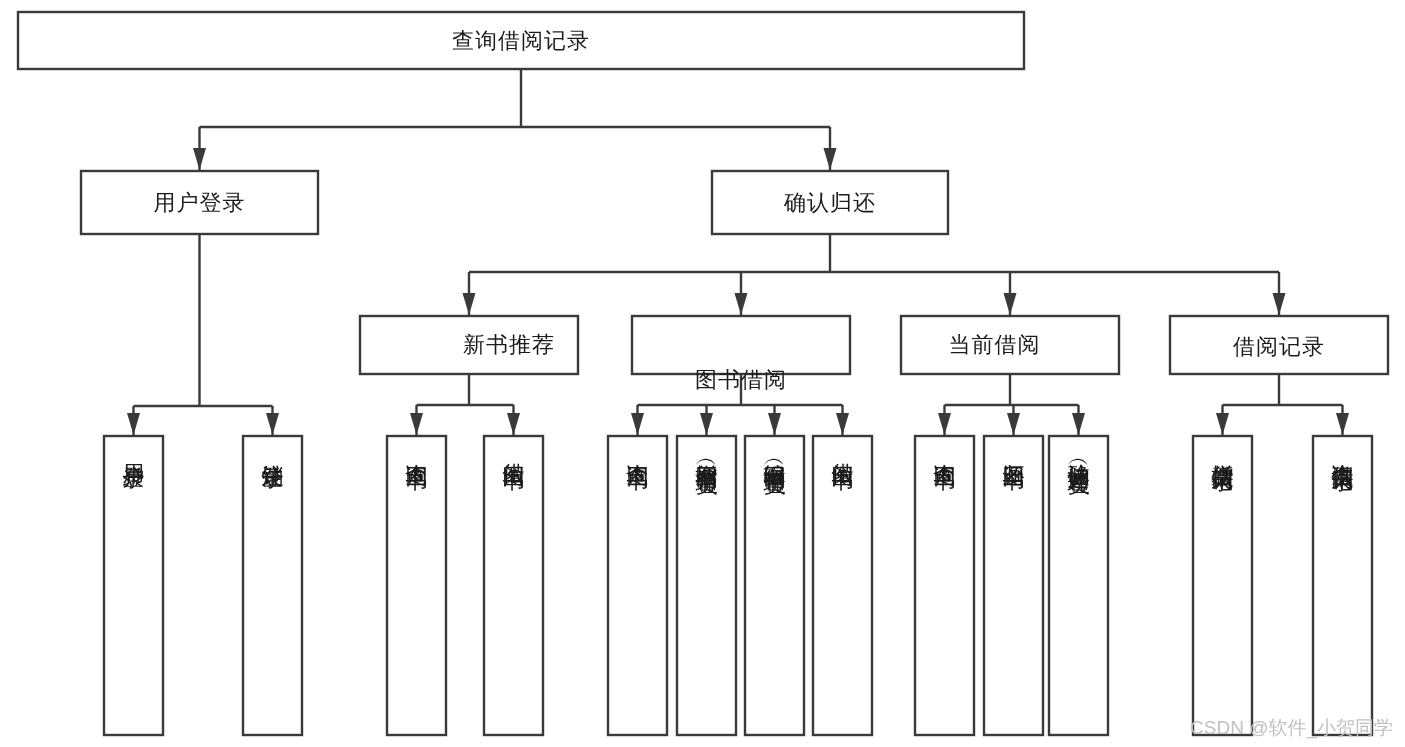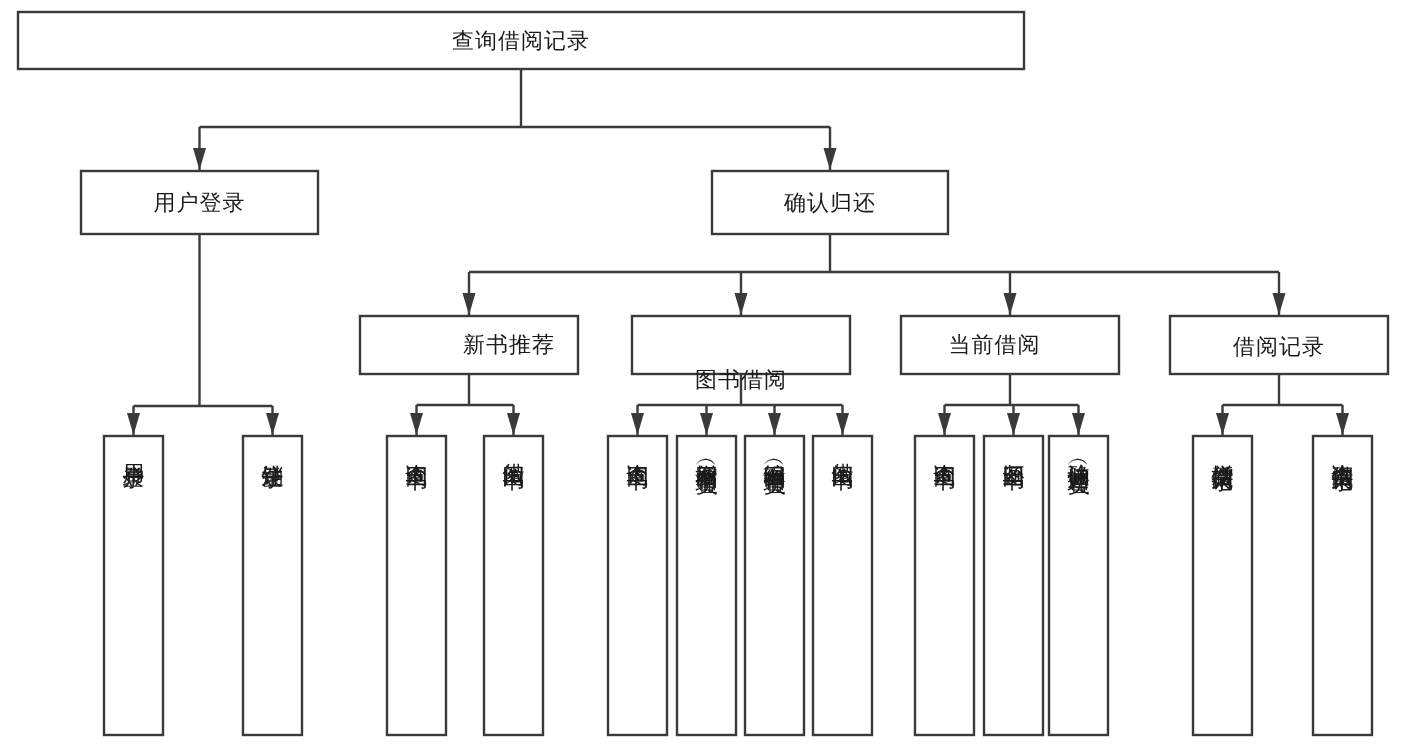--- a/index.html
+++ b/index.html
@@ -221,14 +221,15 @@
         <span class="vlabel-text">确认归还（管理员）</span>
       </div>
       <div class="vlabel-wrap" style="left: 1193px; top: 446px; width: 59px; height: 283px;">
         <span class="vlabel-text">新增借阅记录</span>
       </div>
       <div class="vlabel-wrap" style="left: 1313px; top: 446px; width: 59px; height: 283px;">
         <span class="vlabel-text">查询借阅记录</span>
       </div>
     </div>
 
+  <div class="watermark">CSDN @软件_小贺同学</div>
 
 </div>
 
 </body></html>

